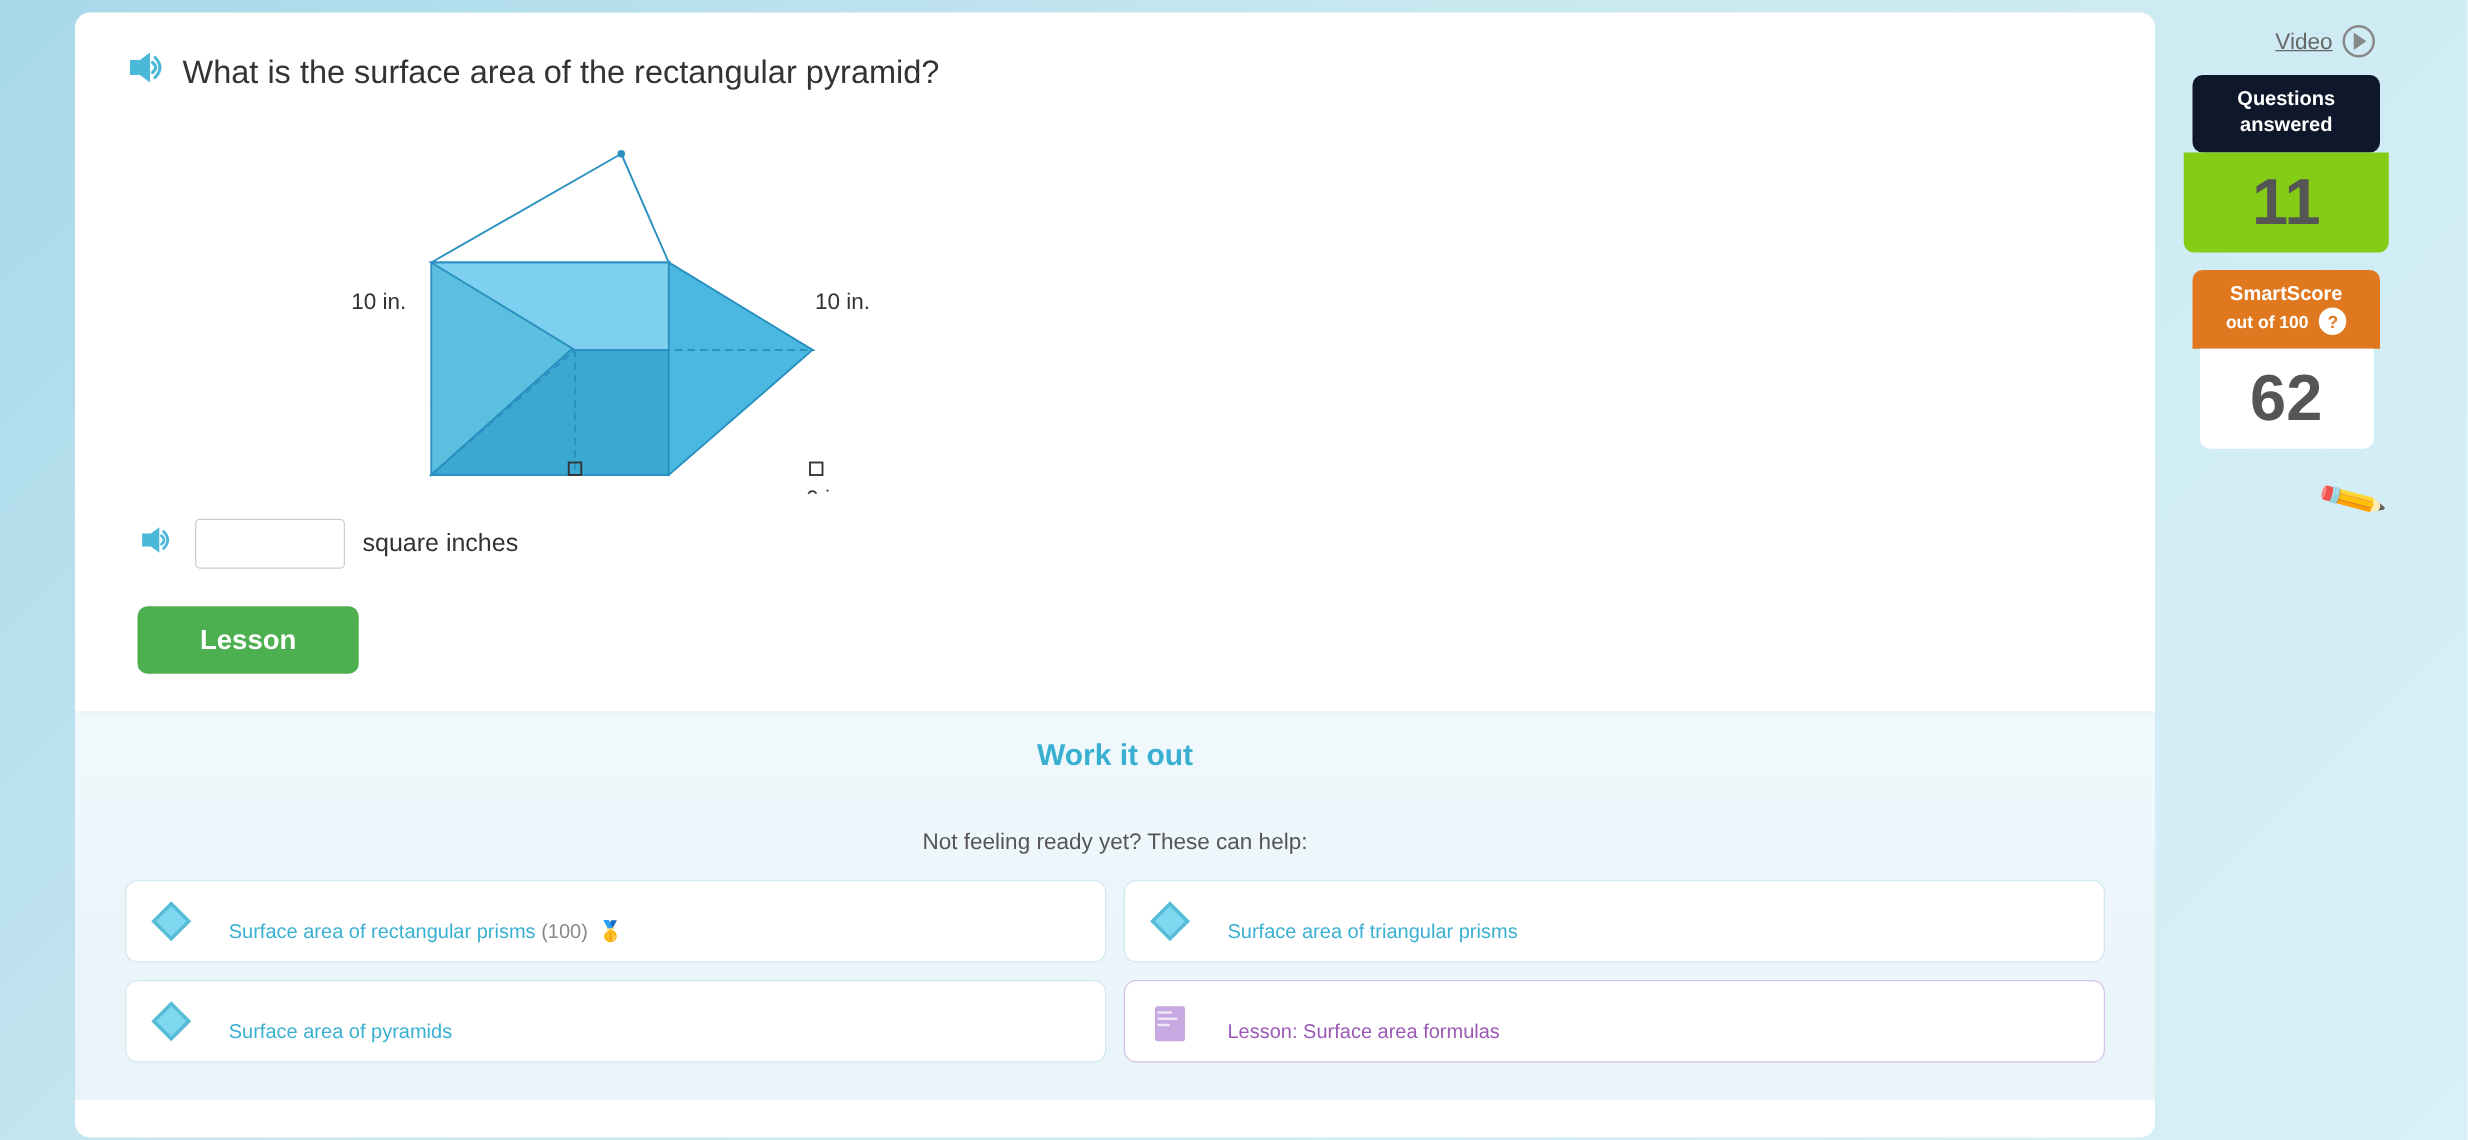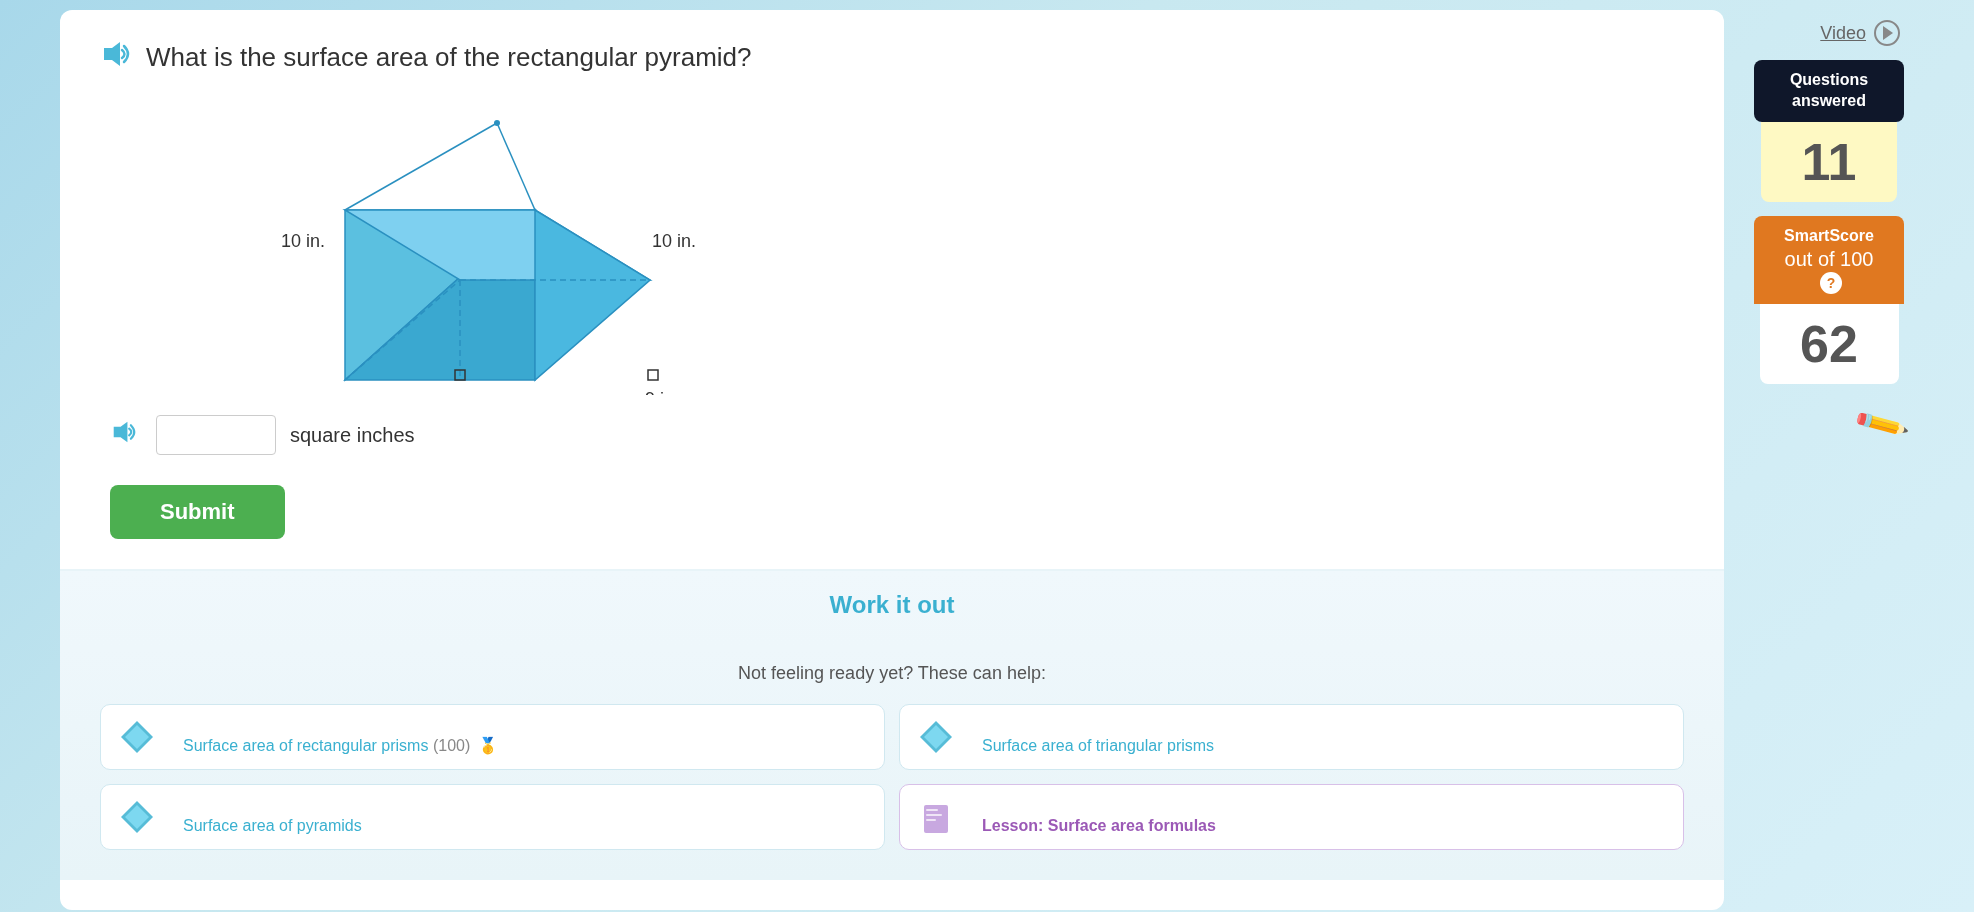--- a/index.html
+++ b/index.html
@@ -193,22 +193,22 @@
       padding: 10px 16px;
       font-size: 16px;
       font-weight: 700;
       text-align: center;
       cursor: pointer;
       width: 150px;
       line-height: 1.3;
     }
 
     .questions-count-box {
-      background: #fef9c3;
-      width: 136px;
+      background: #84cc16;
+      width: 164px;
       text-align: center;
       padding: 14px 0;
       border-radius: 0 0 8px 8px;
     }
 
     .questions-count {
       font-size: 52px;
       font-weight: 700;
       color: #555;
       line-height: 1;
@@ -339,21 +339,21 @@
           <polygon points="4,8 12,8 20,2 20,26 12,20 4,20" fill="#4ab8d8"></polygon>
           <path d="M22 10 Q27 14 22 18" stroke="#4ab8d8" stroke-width="2.5" fill="none" stroke-linecap="round"></path>
           <path d="M24 6 Q32 14 24 22" stroke="#4ab8d8" stroke-width="2.5" fill="none" stroke-linecap="round"></path>
         </svg>
       </span>
       <input class="answer-input" type="text" value="" style="">
       <span class="unit-label">square inches</span>
     </div>
 
     
-    <button class="submit-btn">Submit</button>
+    <button class="submit-btn">Lesson</button>
 
     
     <div class="work-it-out-section">
       <div class="work-it-out-title">Work it out</div>
       <div class="work-it-out-subtitle">Not feeling ready yet? These can help:</div>
 
       <div class="help-cards-grid">
 
         <div class="help-card">
           <svg class="help-card-icon" viewBox="0 0 36 36">
@@ -376,21 +376,21 @@
         </div>
 
         <div class="help-card">
           <svg class="help-card-icon" viewBox="0 0 36 36">
             <polygon points="18,2 34,18 18,34 2,18" fill="#3ab0d0" opacity="0.85"></polygon>
             <polygon points="18,6 30,18 18,30 6,18" fill="#7dd8f0"></polygon>
           </svg>
           <span class="help-card-text">Surface area of pyramids</span>
         </div>
 
-        <div class="help-card" style="border-color:#d8c0e8;font-weight:bold;">
+        <div class="help-card" style="border-color:#d8c0e8;">
           <svg class="help-card-icon" viewBox="0 0 36 36">
             <rect x="6" y="6" width="24" height="28" rx="2" fill="#c8a8e0"></rect>
             <rect x="8" y="10" width="12" height="2" rx="1" fill="white" opacity="0.7"></rect>
             <rect x="8" y="15" width="16" height="2" rx="1" fill="white" opacity="0.7"></rect>
             <rect x="8" y="20" width="10" height="2" rx="1" fill="white" opacity="0.7"></rect>
           </svg>
           <span class="help-card-text" style="color:#9b59b6;">Lesson: Surface area formulas</span>
         </div>
       </div>
     </div>
@@ -409,21 +409,21 @@
     <button class="questions-answered-btn">
       <span>Questions<br>answered</span>
     </button>
     <div class="questions-count-box">
       <span class="questions-count">11</span>
     </div>
 
     <button class="smartscore-btn">
       <span>
         <span>SmartScore</span><br>
-        <span style="font-weight:400;font-size:20px;">out of 100</span>
+        <span style="font-weight:700;font-size:14px;">out of 100</span>
         <span class="help-icon">?</span>
       </span>
     </button>
     <div class="smartscore-count-box">
       <span class="smartscore-count">62</span>
     </div>
 
     <div class="pencil-icon-container">
       <span class="pencil-icon">✏️</span>
     </div>

